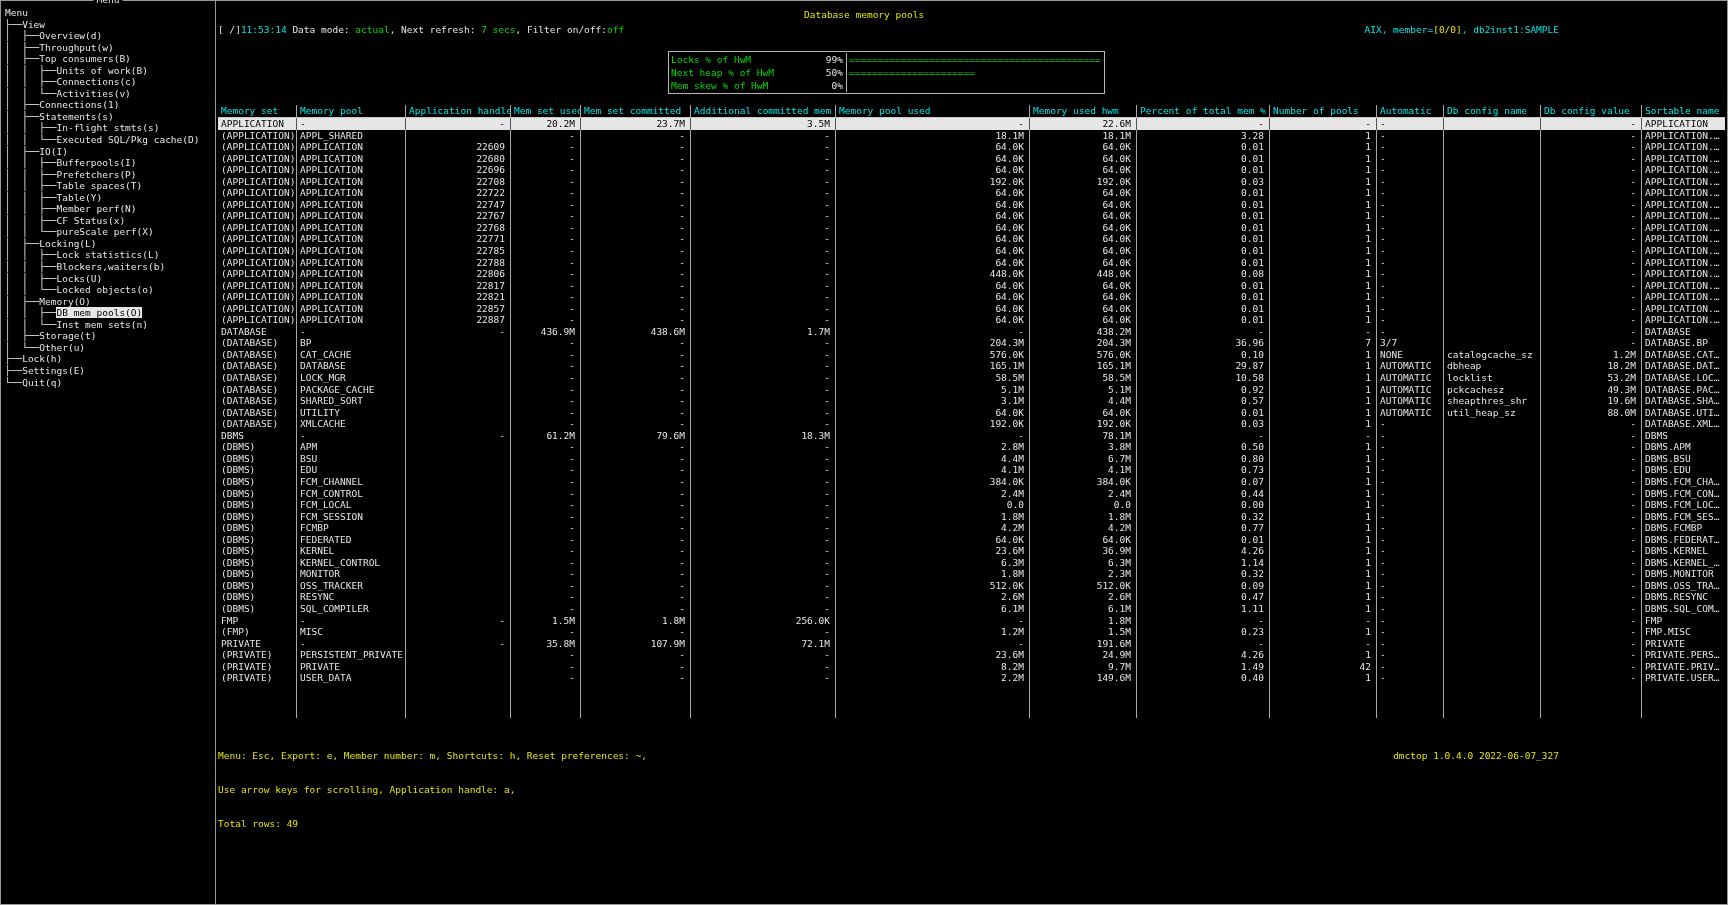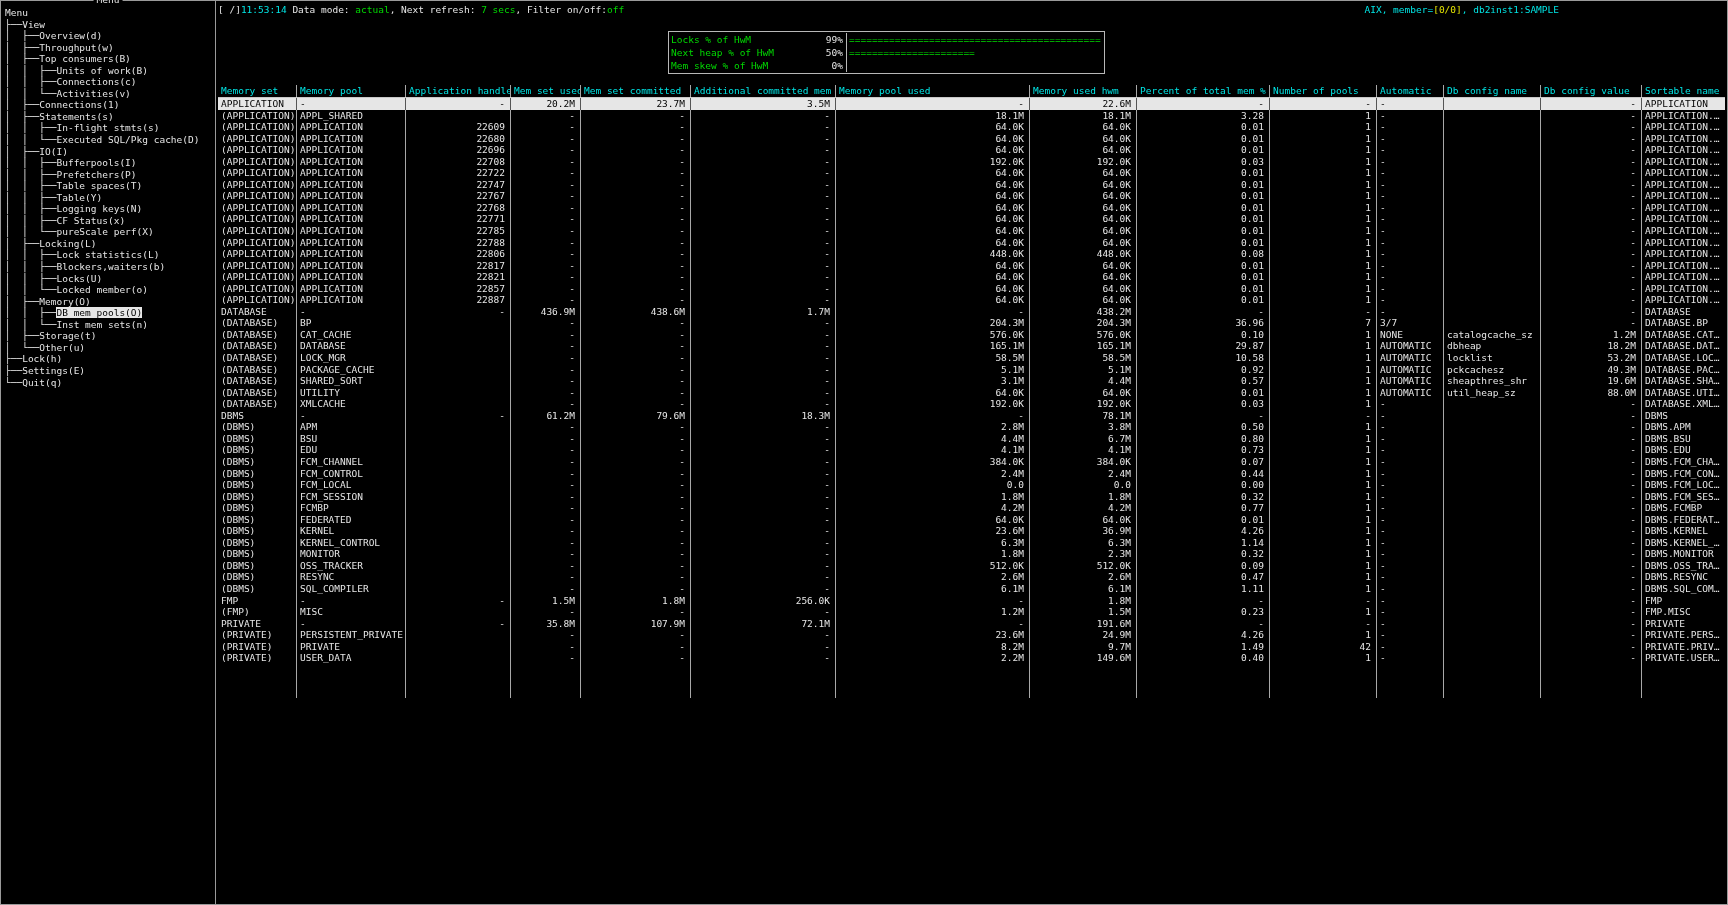--- a/index.html
+++ b/index.html
@@ -91,41 +91,42 @@
         <div class="menu-item"><span class="tree-prefix">│  │  └──</span><span class="menu-label">Activities(v)</span></div>
         <div class="menu-item"><span class="tree-prefix">│  ├──</span><span class="menu-label">Connections(1)</span></div>
         <div class="menu-item"><span class="tree-prefix">│  ├──</span><span class="menu-label">Statements(s)</span></div>
         <div class="menu-item"><span class="tree-prefix">│  │  ├──</span><span class="menu-label">In-flight stmts(s)</span></div>
         <div class="menu-item"><span class="tree-prefix">│  │  └──</span><span class="menu-label">Executed SQL/Pkg cache(D)</span></div>
         <div class="menu-item"><span class="tree-prefix">│  ├──</span><span class="menu-label">IO(I)</span></div>
         <div class="menu-item"><span class="tree-prefix">│  │  ├──</span><span class="menu-label">Bufferpools(I)</span></div>
         <div class="menu-item"><span class="tree-prefix">│  │  ├──</span><span class="menu-label">Prefetchers(P)</span></div>
         <div class="menu-item"><span class="tree-prefix">│  │  ├──</span><span class="menu-label">Table spaces(T)</span></div>
         <div class="menu-item"><span class="tree-prefix">│  │  ├──</span><span class="menu-label">Table(Y)</span></div>
-        <div class="menu-item"><span class="tree-prefix">│  │  ├──</span><span class="menu-label">Logging keys(N)</span></div>
+        <div class="menu-item"><span class="tree-prefix">│  │  ├──</span><span class="menu-label">Member perf(N)</span></div>
         <div class="menu-item"><span class="tree-prefix">│  │  ├──</span><span class="menu-label">CF Status(x)</span></div>
         <div class="menu-item"><span class="tree-prefix">│  │  └──</span><span class="menu-label">pureScale perf(X)</span></div>
         <div class="menu-item"><span class="tree-prefix">│  ├──</span><span class="menu-label">Locking(L)</span></div>
         <div class="menu-item"><span class="tree-prefix">│  │  ├──</span><span class="menu-label">Lock statistics(L)</span></div>
         <div class="menu-item"><span class="tree-prefix">│  │  ├──</span><span class="menu-label">Blockers,waiters(b)</span></div>
         <div class="menu-item"><span class="tree-prefix">│  │  ├──</span><span class="menu-label">Locks(U)</span></div>
-        <div class="menu-item"><span class="tree-prefix">│  │  └──</span><span class="menu-label">Locked member(o)</span></div>
+        <div class="menu-item"><span class="tree-prefix">│  │  └──</span><span class="menu-label">Locked objects(o)</span></div>
         <div class="menu-item"><span class="tree-prefix">│  ├──</span><span class="menu-label">Memory(O)</span></div>
         <div class="menu-item"><span class="tree-prefix">│  │  ├──</span><span class="menu-label selected">DB mem pools(O)</span></div>
         <div class="menu-item"><span class="tree-prefix">│  │  └──</span><span class="menu-label">Inst mem sets(n)</span></div>
         <div class="menu-item"><span class="tree-prefix">│  ├──</span><span class="menu-label">Storage(t)</span></div>
         <div class="menu-item"><span class="tree-prefix">│  └──</span><span class="menu-label">Other(u)</span></div>
         <div class="menu-item"><span class="tree-prefix">├──</span><span class="menu-label">Lock(h)</span></div>
         <div class="menu-item"><span class="tree-prefix">├──</span><span class="menu-label">Settings(E)</span></div>
         <div class="menu-item"><span class="tree-prefix">└──</span><span class="menu-label">Quit(q)</span></div>
       </div>
   </div>
 
   <div class="main-panel">
 
+    <div class="title-row">Database memory pools</div>
 
     <div class="status-row">
       <span id="status-left"><span class="c-white">[ /]</span><span class="c-cyan">11:53:14</span><span class="c-white"> Data mode: </span><span class="c-green">actual</span><span class="c-white">, Next refresh: </span><span class="c-green">7 secs</span><span class="c-white">, Filter on/off:</span><span class="c-green">off</span></span>
       <span id="status-right" class="status-right-wrap"><span class="c-cyan">AIX, member=</span><span class="c-yellow">[0/0]</span><span class="c-cyan">, db2inst1:SAMPLE</span></span>
     </div>
 
     <div class="gauge-box">
       <div id="gauge-rows">
           <div class="gauge-row"><span class="g-label">Locks % of HwM</span><span class="g-value">99%</span><span class="g-bar">============================================</span></div>
           <div class="gauge-row"><span class="g-label">Next heap % of HwM</span><span class="g-value">50%</span><span class="g-bar">======================</span></div>
@@ -190,15 +191,23 @@
           <div class="trow"><span class="tcell a-left" style="width: 79px;">(PRIVATE)</span><span class="tcell a-left" style="width: 109px;">USER_DATA</span><span class="tcell a-right" style="width: 105px;"></span><span class="tcell a-right" style="width: 70px;">-</span><span class="tcell a-right" style="width: 110px;">-</span><span class="tcell a-right" style="width: 145px;">-</span><span class="tcell a-right" style="width: 194px;">2.2M</span><span class="tcell a-right" style="width: 107px;">149.6M</span><span class="tcell a-right" style="width: 133px;">0.40</span><span class="tcell a-right" style="width: 107px;">1</span><span class="tcell a-left" style="width: 67px;">-</span><span class="tcell a-left" style="width: 97px;"></span><span class="tcell a-right" style="width: 101px;">-</span><span class="tcell a-left last" style="width: 82px;">PRIVATE.USER…</span></div>
         </div>
       <div id="table-filler">
           <div class="trow"><span class="tcell a-left" style="width: 79px;"></span><span class="tcell a-left" style="width: 109px;"></span><span class="tcell a-right" style="width: 105px;"></span><span class="tcell a-right" style="width: 70px;"></span><span class="tcell a-right" style="width: 110px;"></span><span class="tcell a-right" style="width: 145px;"></span><span class="tcell a-right" style="width: 194px;"></span><span class="tcell a-right" style="width: 107px;"></span><span class="tcell a-right" style="width: 133px;"></span><span class="tcell a-right" style="width: 107px;"></span><span class="tcell a-left" style="width: 67px;"></span><span class="tcell a-left" style="width: 97px;"></span><span class="tcell a-right" style="width: 101px;"></span><span class="tcell a-left last" style="width: 82px;"></span></div>
           <div class="trow"><span class="tcell a-left" style="width: 79px;"></span><span class="tcell a-left" style="width: 109px;"></span><span class="tcell a-right" style="width: 105px;"></span><span class="tcell a-right" style="width: 70px;"></span><span class="tcell a-right" style="width: 110px;"></span><span class="tcell a-right" style="width: 145px;"></span><span class="tcell a-right" style="width: 194px;"></span><span class="tcell a-right" style="width: 107px;"></span><span class="tcell a-right" style="width: 133px;"></span><span class="tcell a-right" style="width: 107px;"></span><span class="tcell a-left" style="width: 67px;"></span><span class="tcell a-left" style="width: 97px;"></span><span class="tcell a-right" style="width: 101px;"></span><span class="tcell a-left last" style="width: 82px;"></span></div>
           <div class="trow"><span class="tcell a-left" style="width: 79px;"></span><span class="tcell a-left" style="width: 109px;"></span><span class="tcell a-right" style="width: 105px;"></span><span class="tcell a-right" style="width: 70px;"></span><span class="tcell a-right" style="width: 110px;"></span><span class="tcell a-right" style="width: 145px;"></span><span class="tcell a-right" style="width: 194px;"></span><span class="tcell a-right" style="width: 107px;"></span><span class="tcell a-right" style="width: 133px;"></span><span class="tcell a-right" style="width: 107px;"></span><span class="tcell a-left" style="width: 67px;"></span><span class="tcell a-left" style="width: 97px;"></span><span class="tcell a-right" style="width: 101px;"></span><span class="tcell a-left last" style="width: 82px;"></span></div>
         </div>
     </div>
 
 
+    <div class="footer">
+      <div class="line line1">
+        <span>Menu: Esc, Export: e, Member number: m, Shortcuts: h, Reset preferences: ~,</span>
+        <span class="version">dmctop 1.0.4.0 2022-06-07_327</span>
+      </div>
+      <div class="line">Use arrow keys for scrolling, Application handle: a,</div>
+      <div class="line">Total rows: 49</div>
+    </div>
 
   </div>
 </div>
 
 </body></html>

